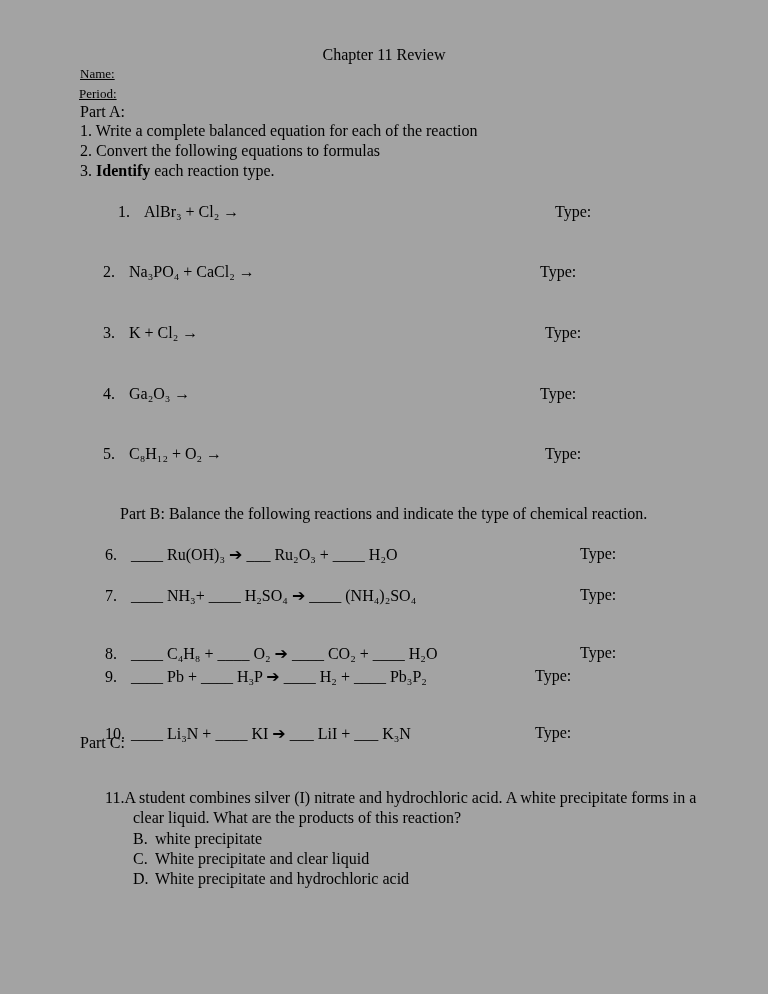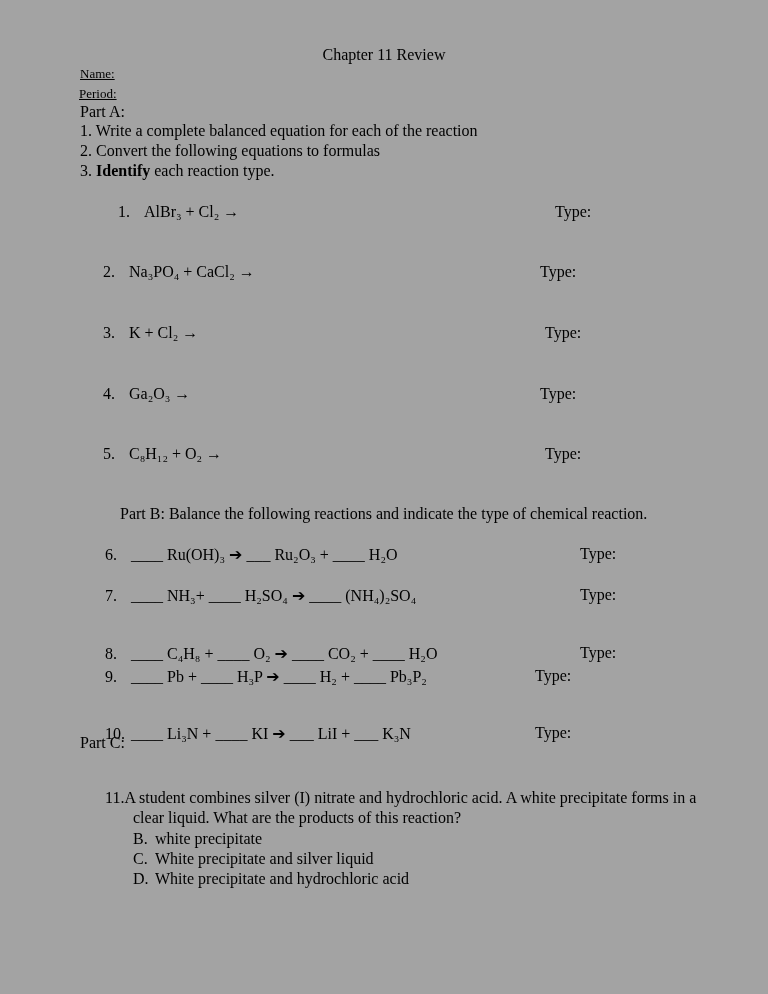--- a/index.html
+++ b/index.html
@@ -87,17 +87,17 @@
     <span class="eq-wrap"><span class="num">10.</span><span>____ Li₃N + ____ KI ➔ ___ LiI + ___ K₃N</span></span>
     <span class="type" style="left:535px;">Type:</span>
   </div>
 
   <div class="abs" style="top:734px; left:80px;">Part C:</div>
 
   <div class="question"><span>11.</span><span>A student combines silver (I) nitrate and hydrochloric acid. A white precipitate forms in a clear liquid. What are the products of this reaction?</span></div>
 
   <div class="choices">
     <div class="choice"><span class="choice-letter">B.</span><span>white precipitate</span></div>
-    <div class="choice"><span class="choice-letter">C.</span><span>White precipitate and silver liquid</span></div>
+    <div class="choice"><span class="choice-letter">C.</span><span>White precipitate and clear liquid</span></div>
     <div class="choice"><span class="choice-letter">D.</span><span>White precipitate and hydrochloric acid</span></div>
   </div>
 
 </div>
 
 </body></html>

